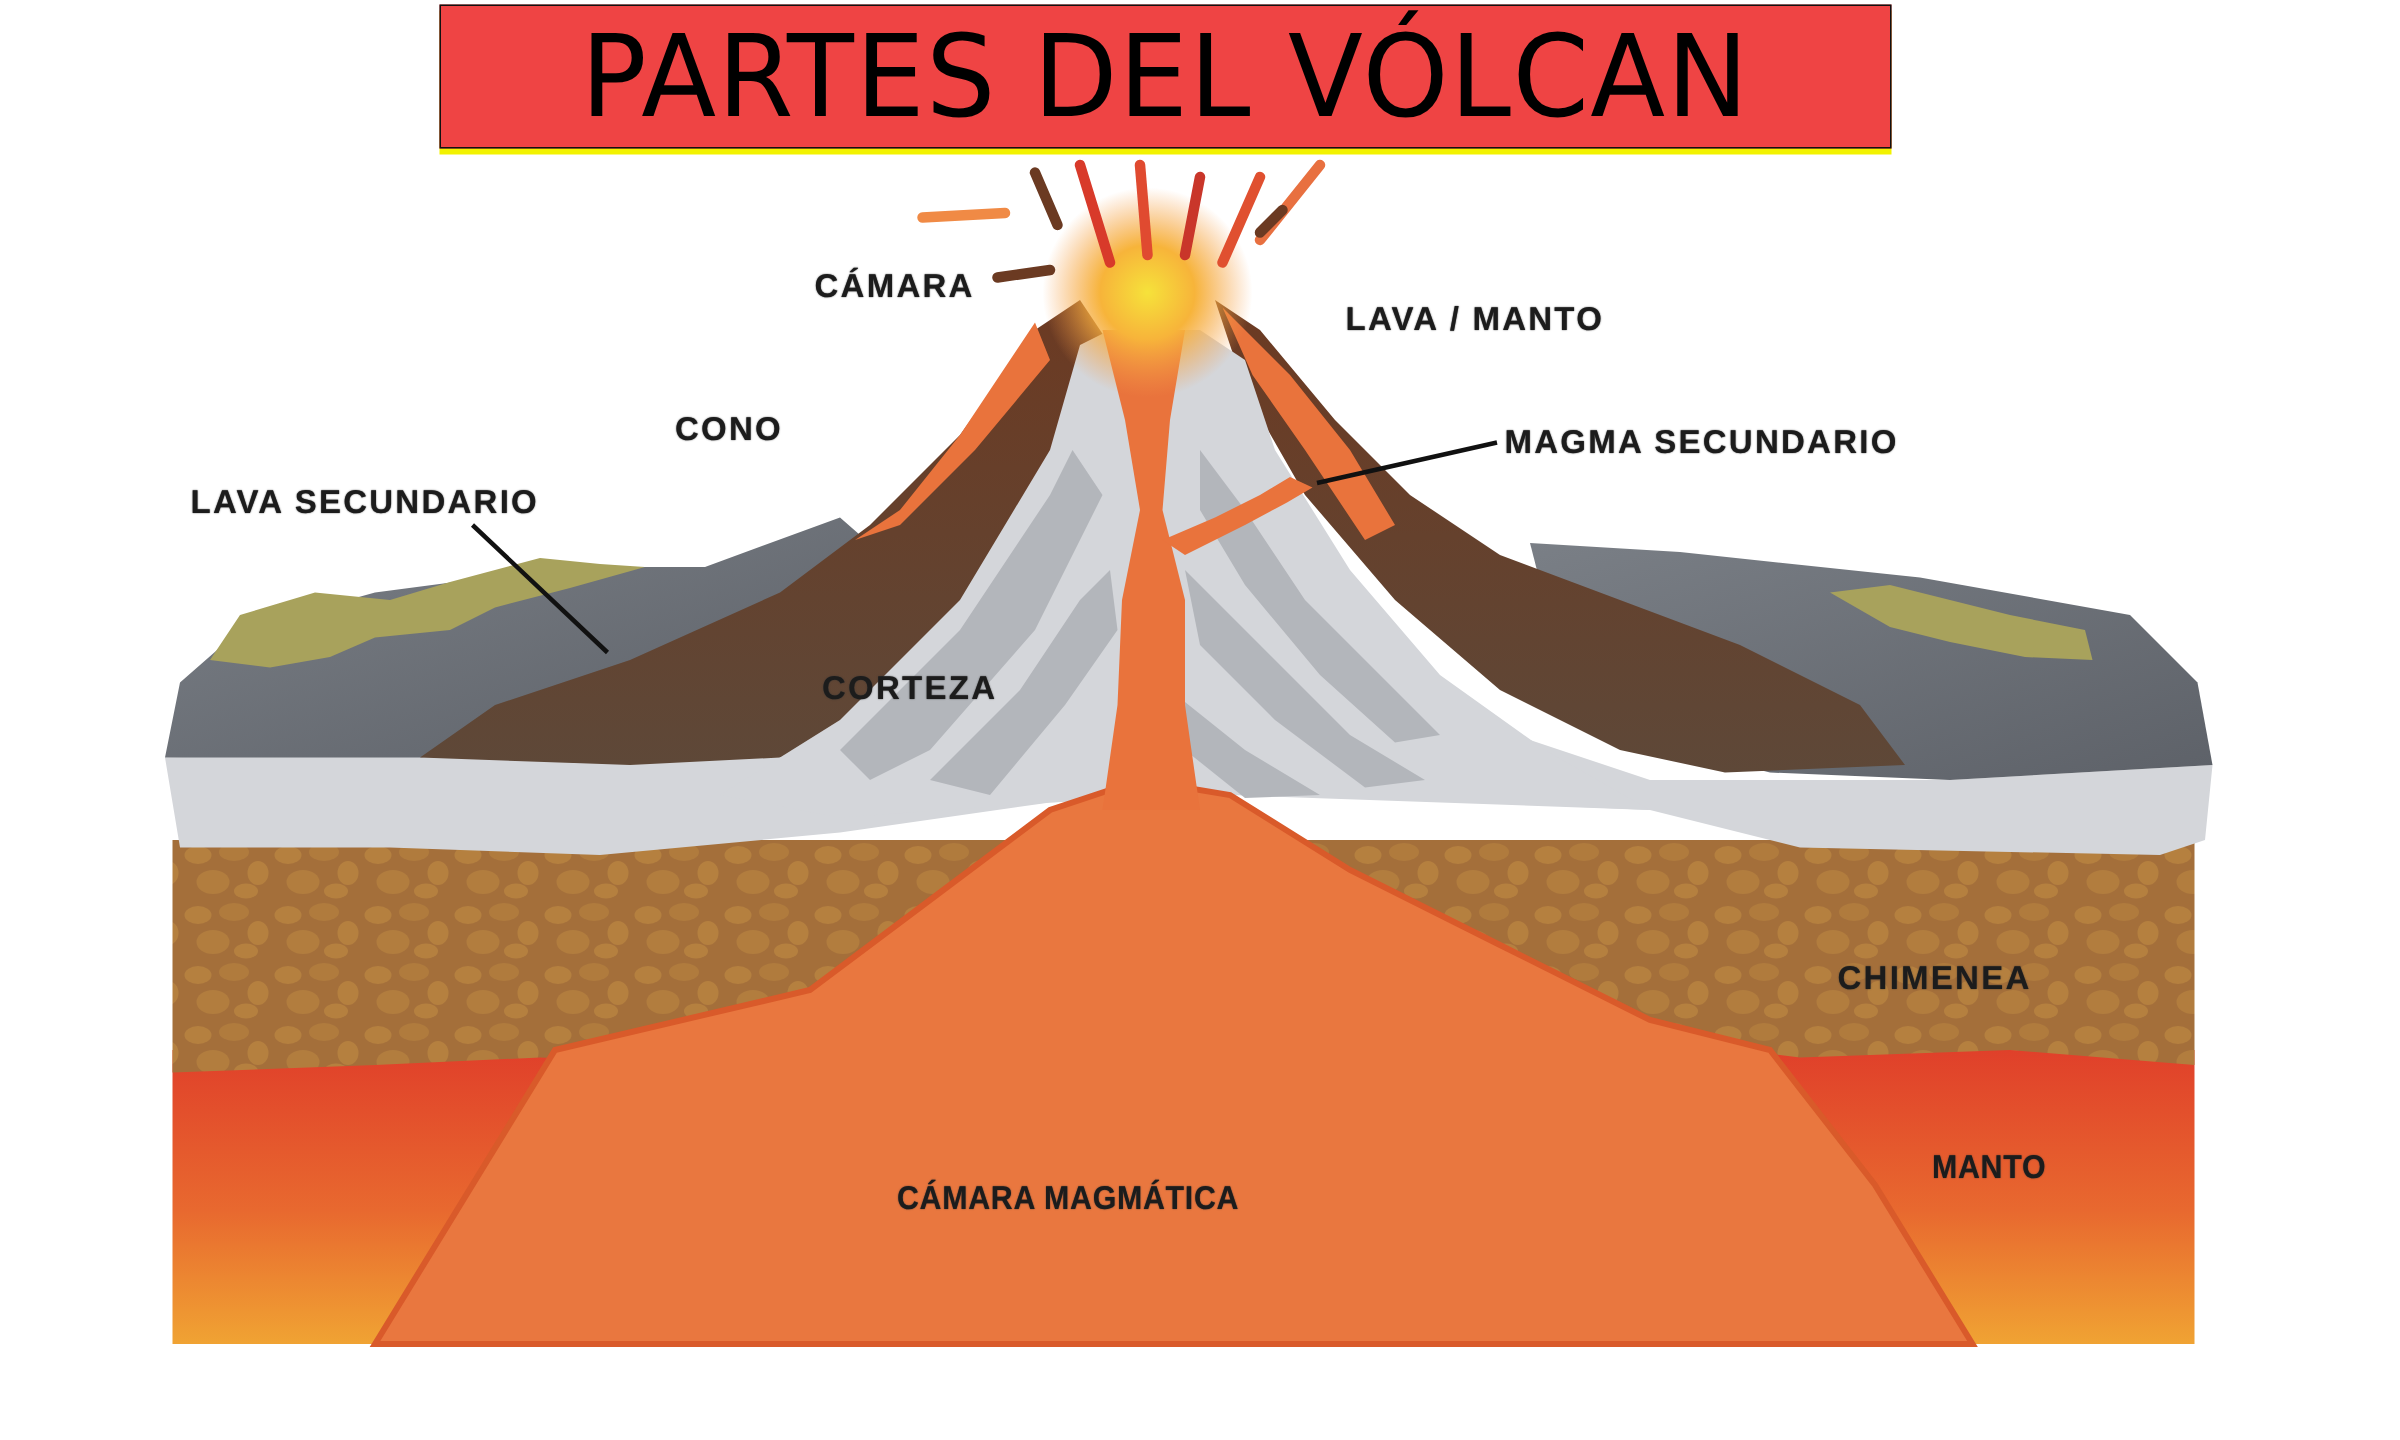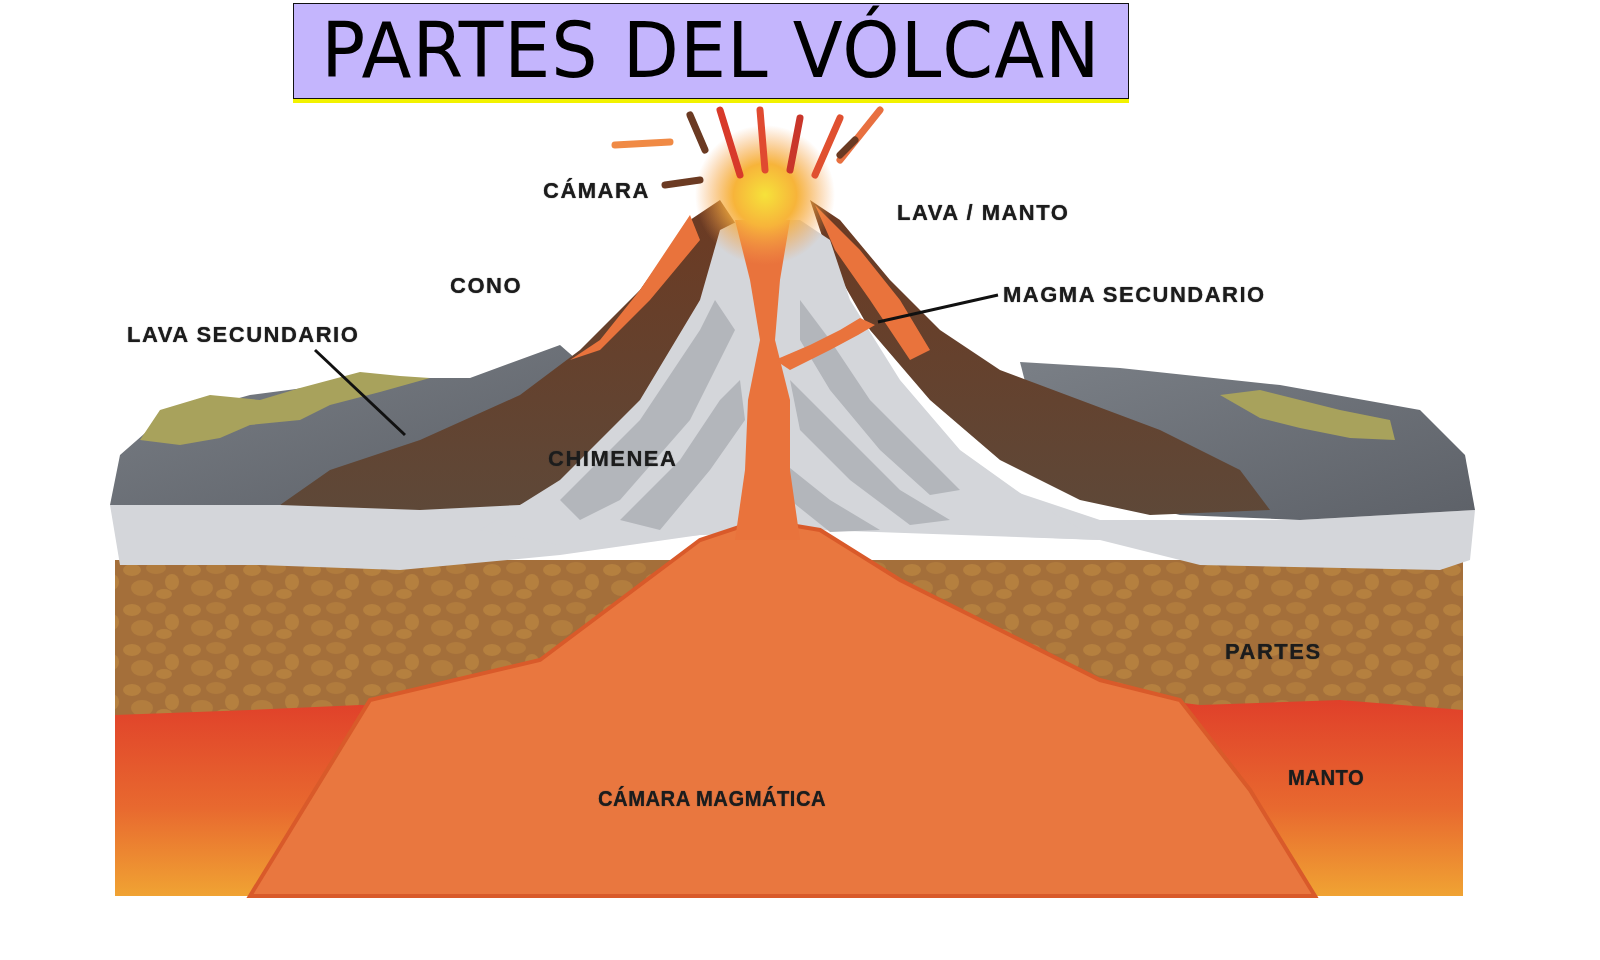--- a/index.html
+++ b/index.html
@@ -1,19 +1,19 @@
 <!DOCTYPE html>
 <html><head>
   <meta charset="utf-8">
   <style>
     html, body { margin: 0; padding: 0; background: #ffffff; }
     body { width: 1600px; height: 960px; position: relative; overflow: hidden; font-family: "DejaVu Sans", sans-serif; }
     .title-box {
-      position: absolute; left: 293px; top: 3px; width: 836px; height: 96px;
-      background: #c4b5fd; border: 1px solid #111; box-sizing: border-box;
+      position: absolute; left: 293px; top: 3px; width: 968px; height: 96px;
+      background: #ef4444; border: 1px solid #111; box-sizing: border-box;
       box-shadow: 0 4px 0 #f2f200;
       display: flex; align-items: center; justify-content: center;
     }
     .title-text { font-family: "DejaVu Sans", sans-serif; font-size: 76px; color: #000; letter-spacing: 1px; line-height: 1; white-space: nowrap; transform: scaleX(0.96); }
     svg.scene { position: absolute; left: 0; top: 0; }
     .lbl {
       position: absolute; font-family: "Liberation Sans", sans-serif; font-weight: bold;
       color: #1c1c1c; font-size: 22px; letter-spacing: 1.5px; white-space: nowrap;
       text-shadow: 0 0 1px #333;
     }
@@ -105,16 +105,16 @@
 
   <line x1="315" y1="350" x2="405" y2="435" stroke="#111" stroke-width="3"></line>
   <line x1="998" y1="295" x2="878" y2="322" stroke="#111" stroke-width="3"></line>
 </svg>
 
 <div class="lbl" style="left:543px; top:178px;">CÁMARA</div>
 <div class="lbl" style="left:897px; top:200px;">LAVA / MANTO</div>
 <div class="lbl" style="left:450px; top:273px;">CONO</div>
 <div class="lbl" style="left:1003px; top:282px;">MAGMA SECUNDARIO</div>
 <div class="lbl" style="left:127px; top:322px;">LAVA SECUNDARIO</div>
-<div class="lbl" style="left:548px; top:446px;">CHIMENEA</div>
-<div class="lbl" style="left:1225px; top:639px;">PARTES</div>
+<div class="lbl" style="left:548px; top:446px;">CORTEZA</div>
+<div class="lbl" style="left:1225px; top:639px;">CHIMENEA</div>
 <div class="lbl narrow" style="left:1288px; top:765px;">MANTO</div>
 <div class="lbl narrow" style="left:598px; top:786px;">CÁMARA MAGMÁTICA</div>
 
 </body></html>

